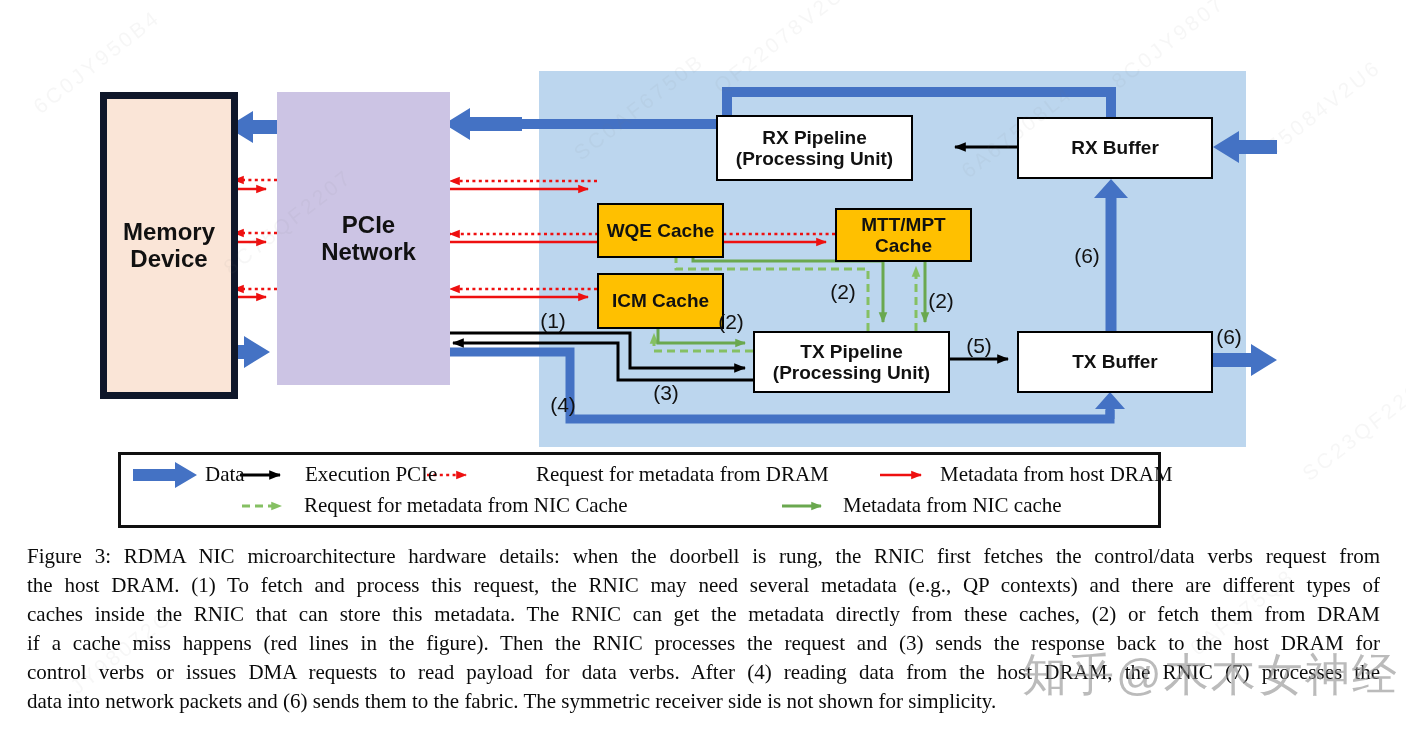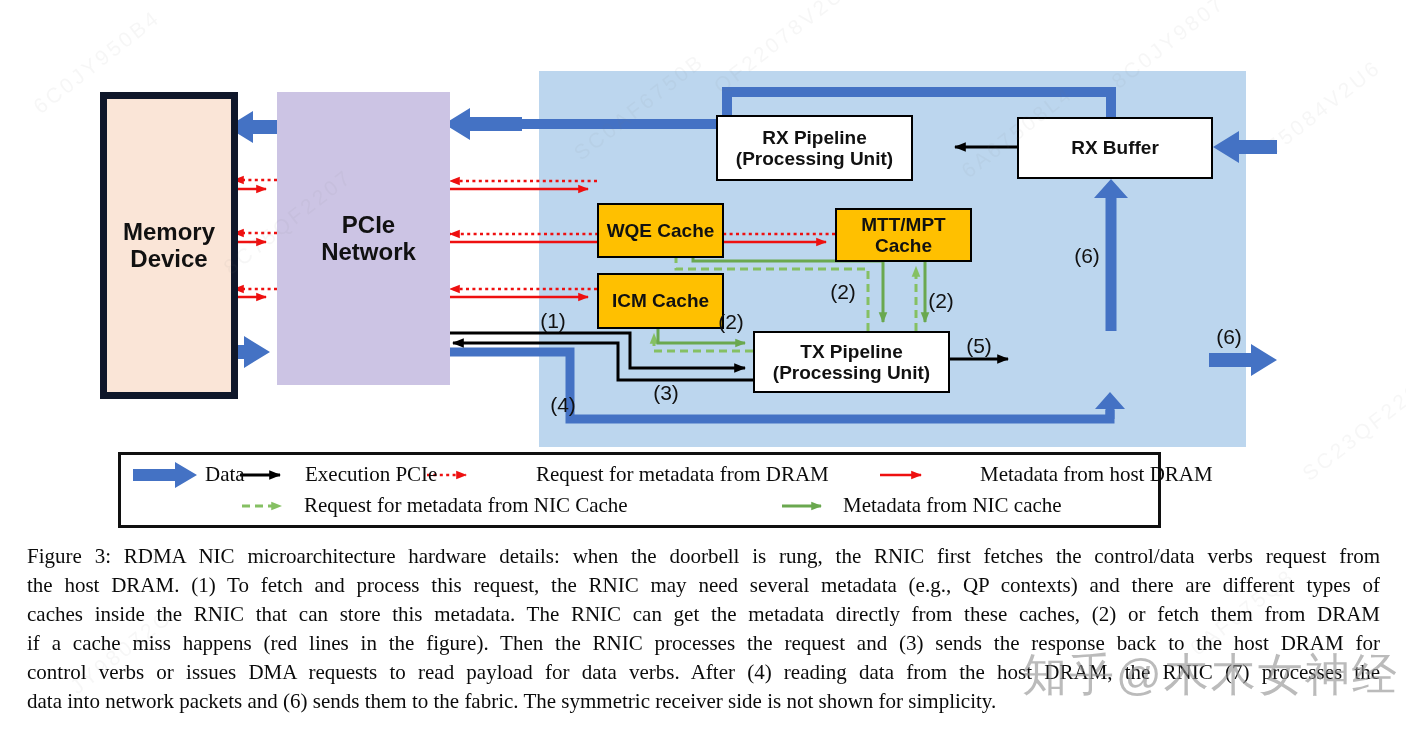--- a/index.html
+++ b/index.html
@@ -156,36 +156,39 @@
     <span>RX Pipeline</span>
     <span>(Processing Unit)</span>
   </div>
   <div class="abs node unit" id="rx-buffer">
     <span>RX Buffer</span>
   </div>
   <div class="abs node unit" id="tx-pipeline">
     <span>TX Pipeline</span>
     <span>(Processing Unit)</span>
   </div>
+  <div class="abs node unit" id="tx-buffer">
+    <span>TX Buffer</span>
+  </div>
 
   <div class="abs stepnum" style="left:531px;top:309px;">(1)</div>
   <div class="abs stepnum" style="left:821px;top:280px;">(2)</div>
   <div class="abs stepnum" style="left:919px;top:289px;">(2)</div>
   <div class="abs stepnum" style="left:709px;top:310px;">(2)</div>
   <div class="abs stepnum" style="left:644px;top:381px;">(3)</div>
   <div class="abs stepnum" style="left:541px;top:393px;">(4)</div>
   <div class="abs stepnum" style="left:957px;top:334px;">(5)</div>
   <div class="abs stepnum" style="left:1065px;top:244px;">(6)</div>
   <div class="abs stepnum" style="left:1207px;top:325px;">(6)</div>
 
   <div class="abs" id="legend-box"></div>
   <div class="abs legend-text" style="left:205px;top:462px;">Data</div>
   <div class="abs legend-text" style="left:305px;top:462px;">Execution PCIe</div>
   <div class="abs legend-text" style="left:488px;top:462px;margin-left:48px;">Request for metadata from DRAM</div>
-  <div class="abs legend-text" style="left:940px;top:462px;margin-left:40px;">Metadata from host DRAM</div>
+  <div class="abs legend-text" style="left:940px;top:462px;">Metadata from host DRAM</div>
   <div class="abs legend-text" style="left:304px;top:493px;">Request for metadata from NIC Cache</div>
   <div class="abs legend-text" style="left:843px;top:493px;">Metadata from NIC cache</div>
 
   <div class="abs" id="caption">
     <div class="cap-line">Figure 3: RDMA NIC microarchitecture hardware details: when the doorbell is rung, the RNIC first fetches the control/data verbs request from</div>
     <div class="cap-line">the host DRAM. (1) To fetch and process this request, the RNIC may need several metadata (e.g., QP contexts) and there are different types of</div>
     <div class="cap-line">caches inside the RNIC that can store this metadata. The RNIC can get the metadata directly from these caches, (2) or fetch them from DRAM</div>
     <div class="cap-line">if a cache miss happens (red lines in the figure). Then the RNIC processes the request and (3) sends the response back to the host DRAM for</div>
     <div class="cap-line">control verbs or issues DMA requests to read payload for data verbs. After (4) reading data from the host DRAM, the RNIC (7) processes the</div>
     <div class="cap-line last">data into network packets and (6) sends them to the fabric. The symmetric receiver side is not shown for simplicity.</div>

